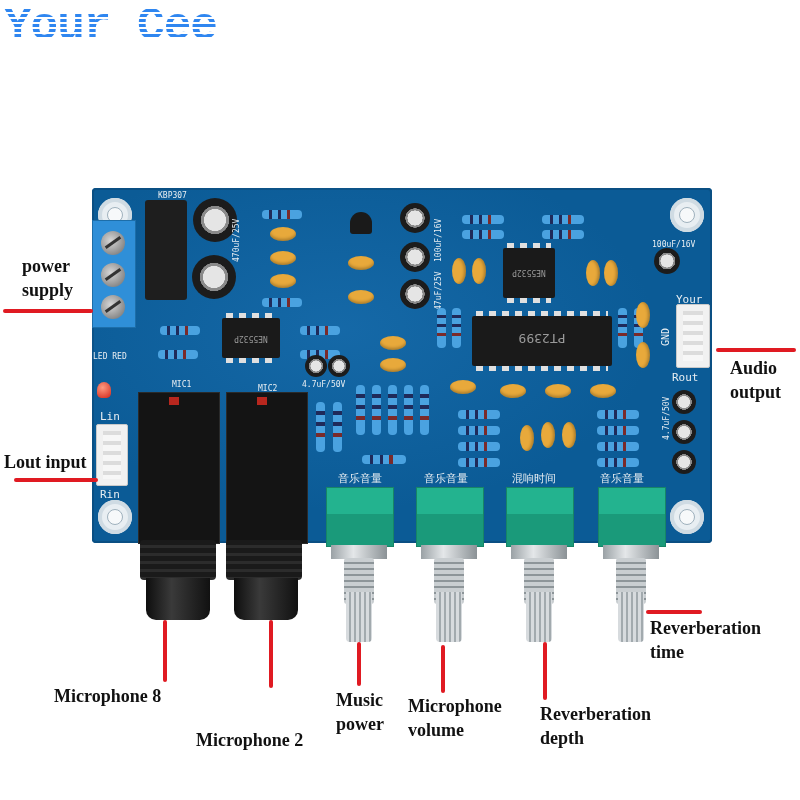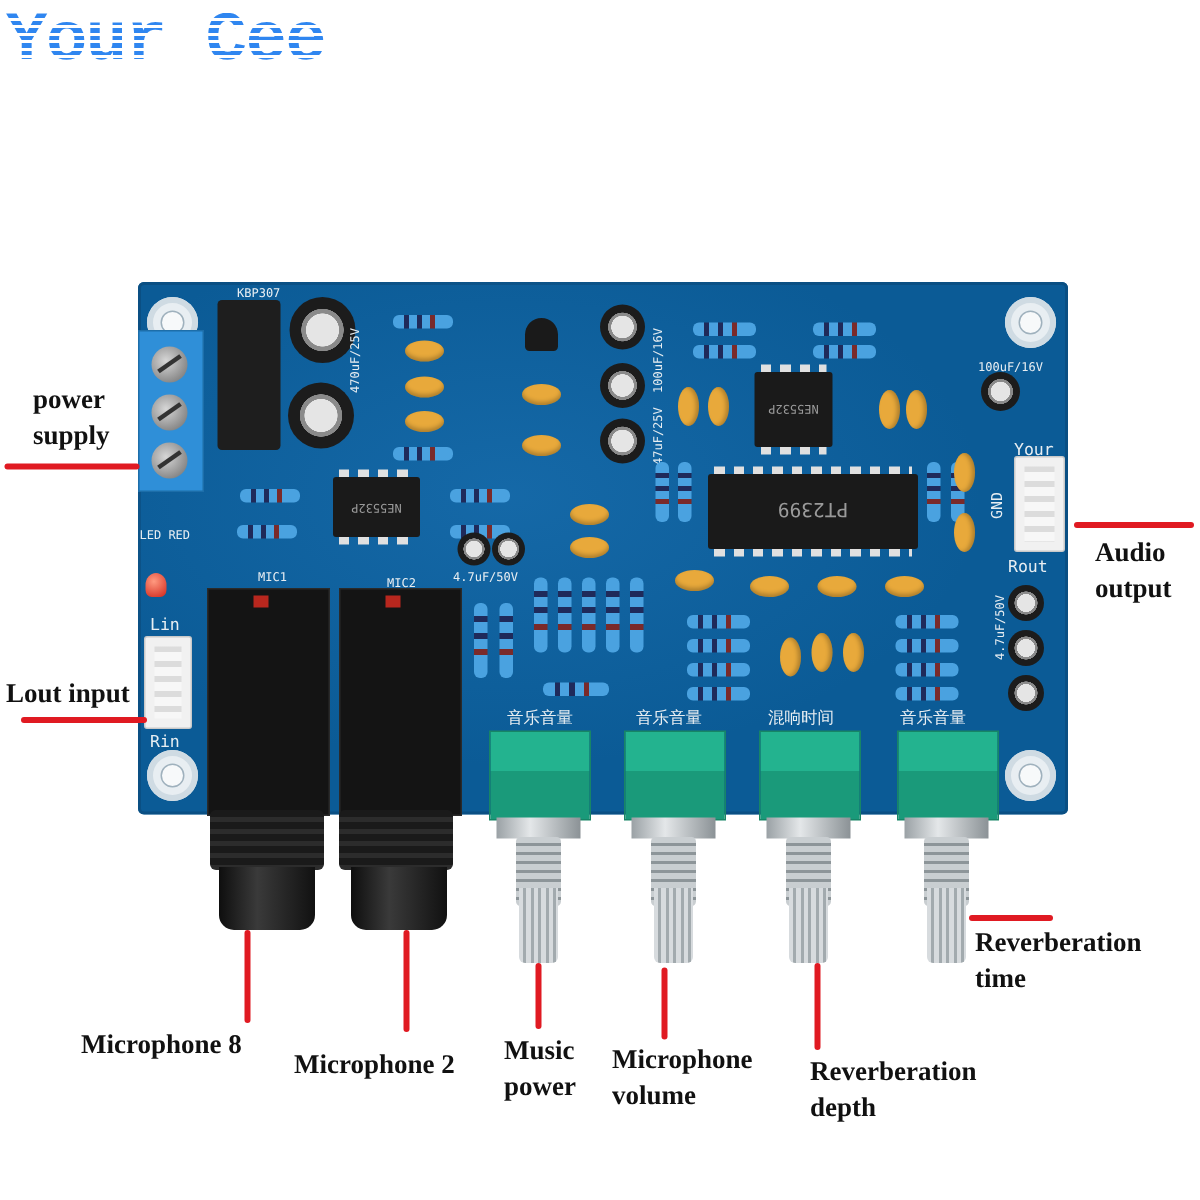--- a/index.html
+++ b/index.html
@@ -230,21 +230,21 @@
 output</div>
 <div class="leader" style="left:716px;top:348px;width:80px;height:4px"></div>
 
 <div class="callout" style="left:4px;top:450px">Lout input</div>
 <div class="leader" style="left:14px;top:478px;width:84px;height:4px"></div>
 
 <div class="leader" style="left:163px;top:620px;width:4px;height:62px"></div>
 <div class="callout" style="left:54px;top:684px">Microphone 8</div>
 
 <div class="leader" style="left:269px;top:620px;width:4px;height:68px"></div>
-<div class="callout" style="left:196px;top:697px">Microphone 2</div>
+<div class="callout" style="left:196px;top:728px">Microphone 2</div>
 
 <div class="leader" style="left:357px;top:642px;width:4px;height:44px"></div>
 <div class="callout" style="left:336px;top:688px;white-space:pre">Music
 power</div>
 
 <div class="leader" style="left:441px;top:645px;width:4px;height:48px"></div>
 <div class="callout" style="left:408px;top:694px;white-space:pre">Microphone
 volume</div>
 
 <div class="leader" style="left:543px;top:642px;width:4px;height:58px"></div>

